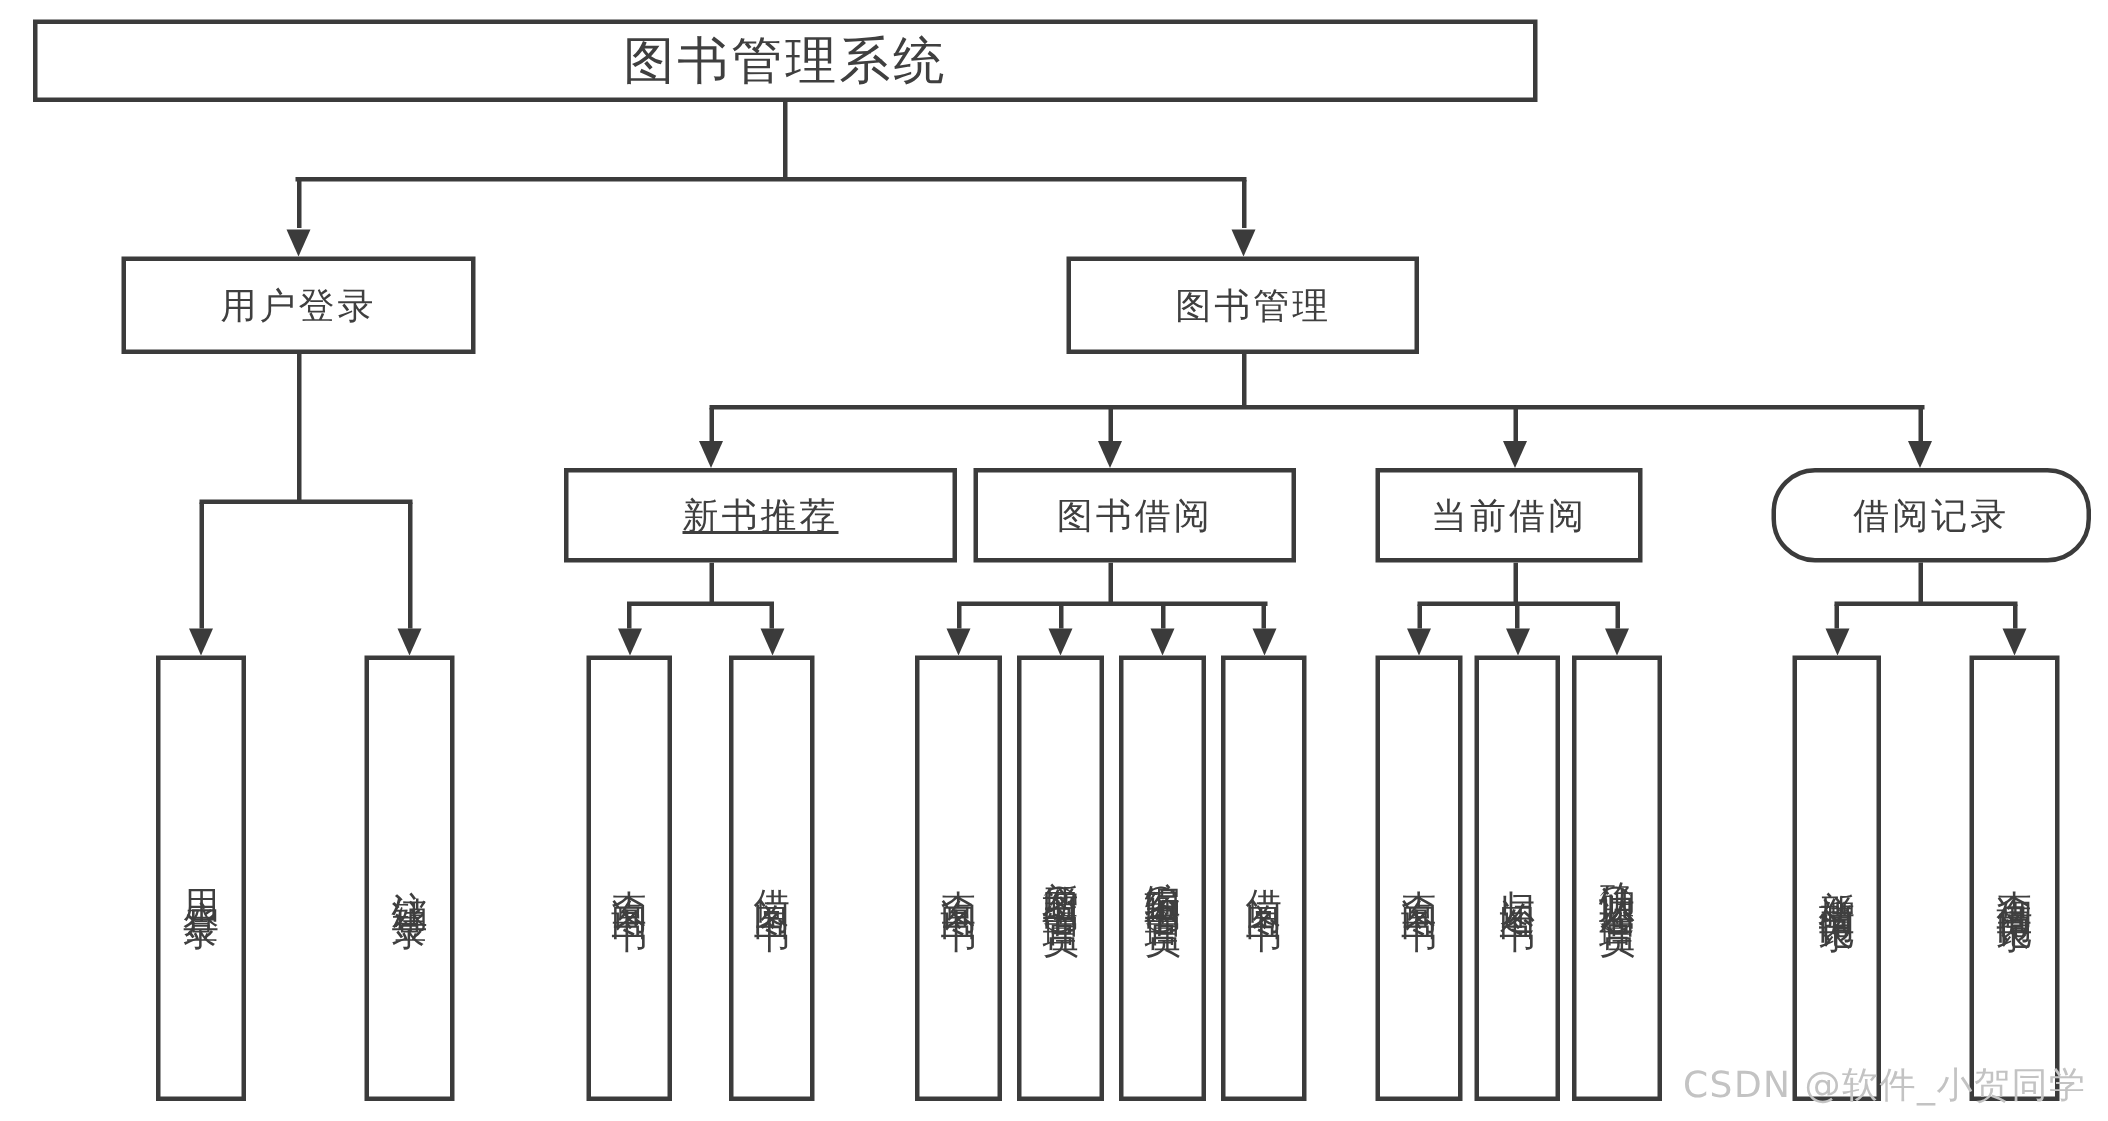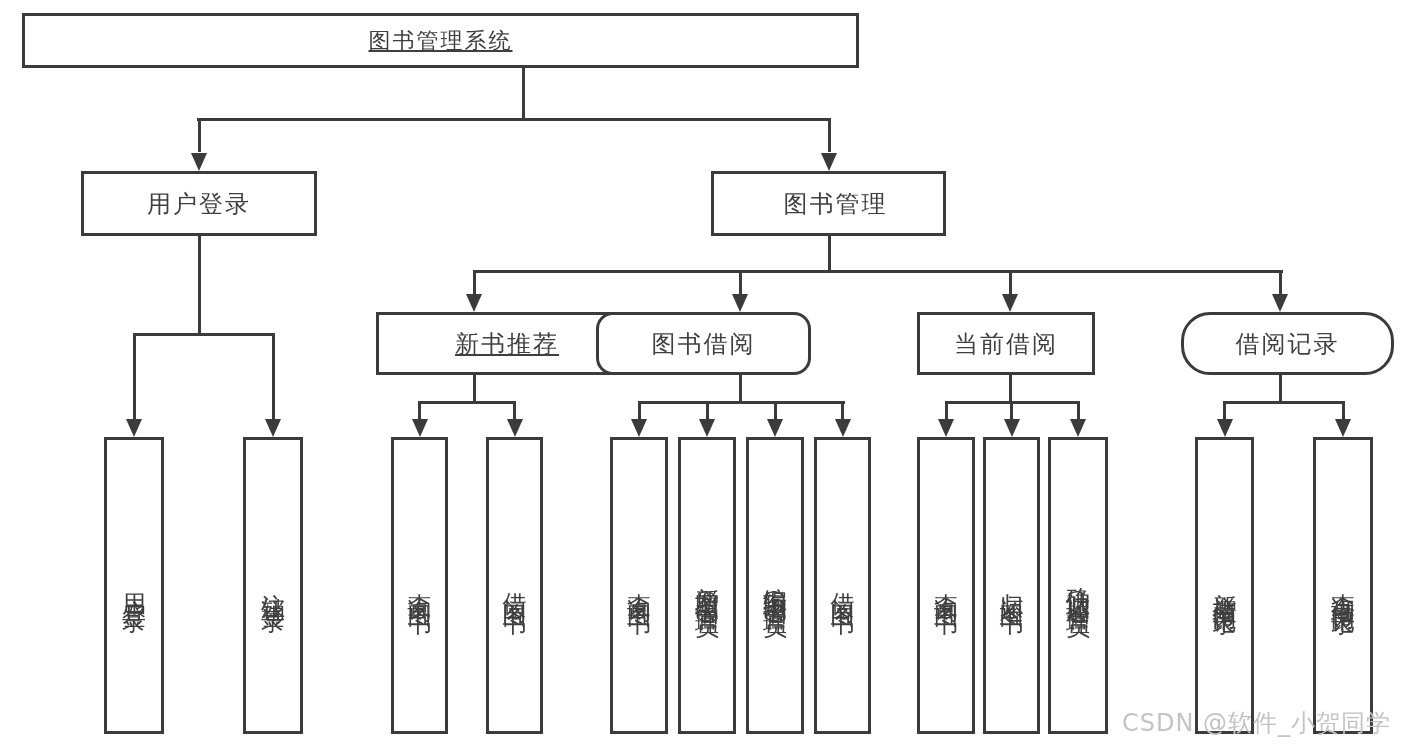--- a/index.html
+++ b/index.html
@@ -15,25 +15,25 @@
   .node{
     position:absolute;
     box-sizing:border-box;
     border:3px solid #3b3b3b;
     background:#ffffff;
     display:flex;align-items:center;justify-content:center;
     font-size:24px;
     letter-spacing:2px;
     color:#3f3f3f;
   }
-  .root{left:22px;top:13px;width:837px;height:55px;font-size:22px;text-decoration:underline;}
+  .root{left:22px;top:13px;width:1003px;height:55px;font-size:34px;}
   .n-user-login{left:81px;top:171px;width:236px;height:65px;}
   .n-book-mgmt{left:711px;top:171px;width:235px;height:65px;padding-left:14px;}
   .n-newbook{left:376px;top:312px;width:262px;height:63px;text-decoration:underline;}
-  .n-borrowing{left:596px;top:312px;width:215px;height:63px;border-radius:17px;}
+  .n-borrowing{left:649px;top:312px;width:215px;height:63px;}
   .n-current{left:903px;top:312px;width:178px;height:63px;margin-left:14px;}
   .n-records{left:1181px;top:312px;width:213px;height:63px;border-radius:29px;}
   
   .leaf{
     position:absolute;top:437px;height:297px;
     box-sizing:border-box;
     border:3px solid #3b3b3b;
     background:#ffffff;
     display:flex;align-items:center;justify-content:center;
     writing-mode:vertical-rl;text-orientation:mixed;

